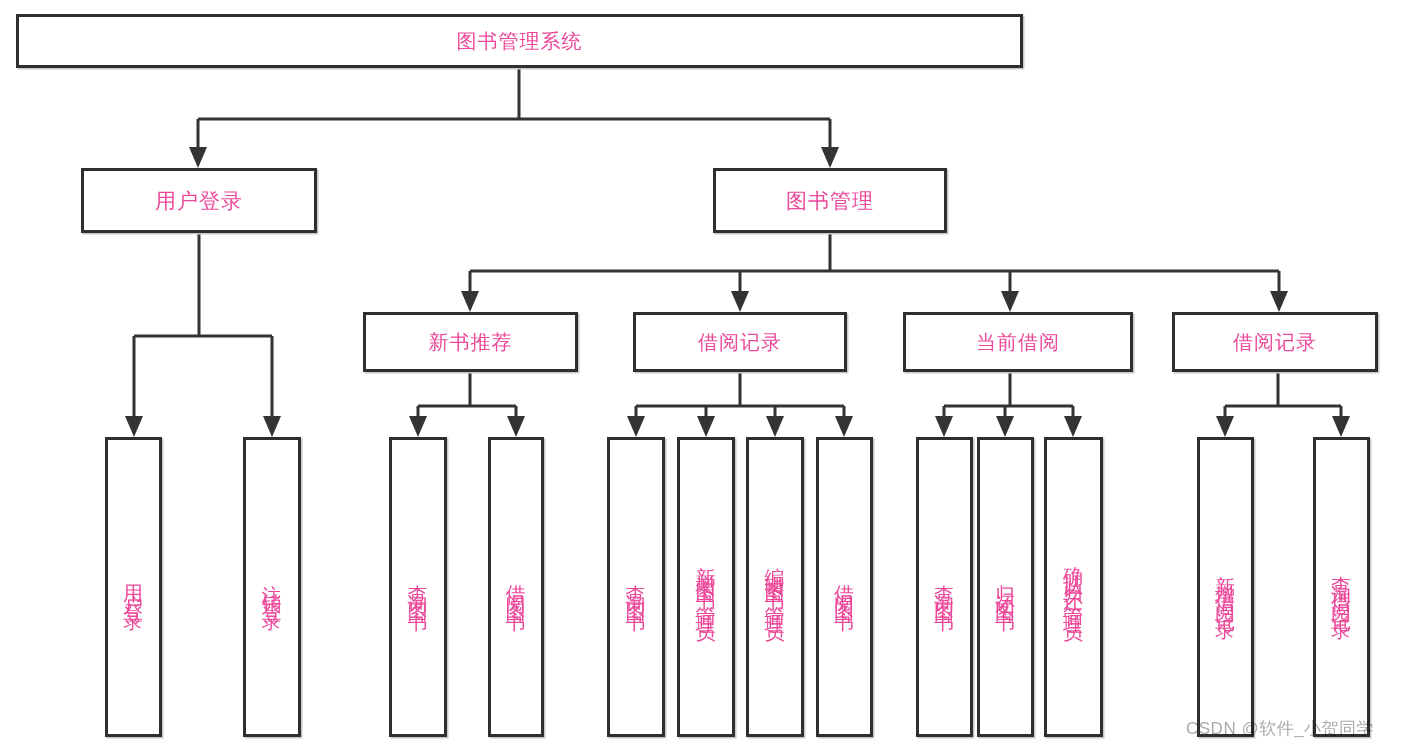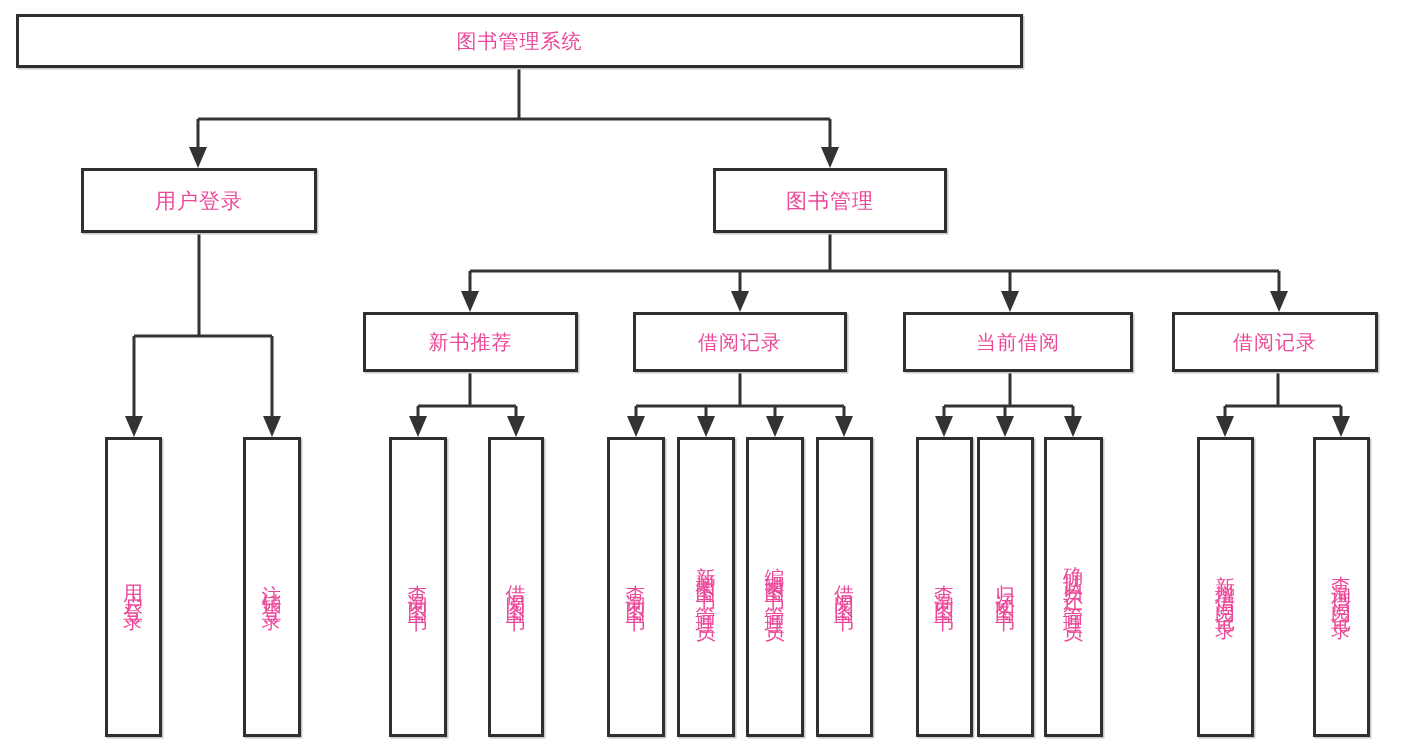--- a/index.html
+++ b/index.html
@@ -153,14 +153,15 @@
   <div class="box v-box long n-l7">编辑图书（管理员）</div>
   <div class="box v-box n-l8">借阅图书</div>
 
   <div class="box v-box n-l9">查询图书</div>
   <div class="box v-box n-l10">归还图书</div>
   <div class="box v-box long n-l11">确认归还（管理员）</div>
 
   <div class="box v-box n-l12">新增借阅记录</div>
   <div class="box v-box n-l13">查询借阅记录</div>
 
+  <div class="watermark">CSDN @软件_小贺同学</div>
 
 </div>
 
 </body></html>

